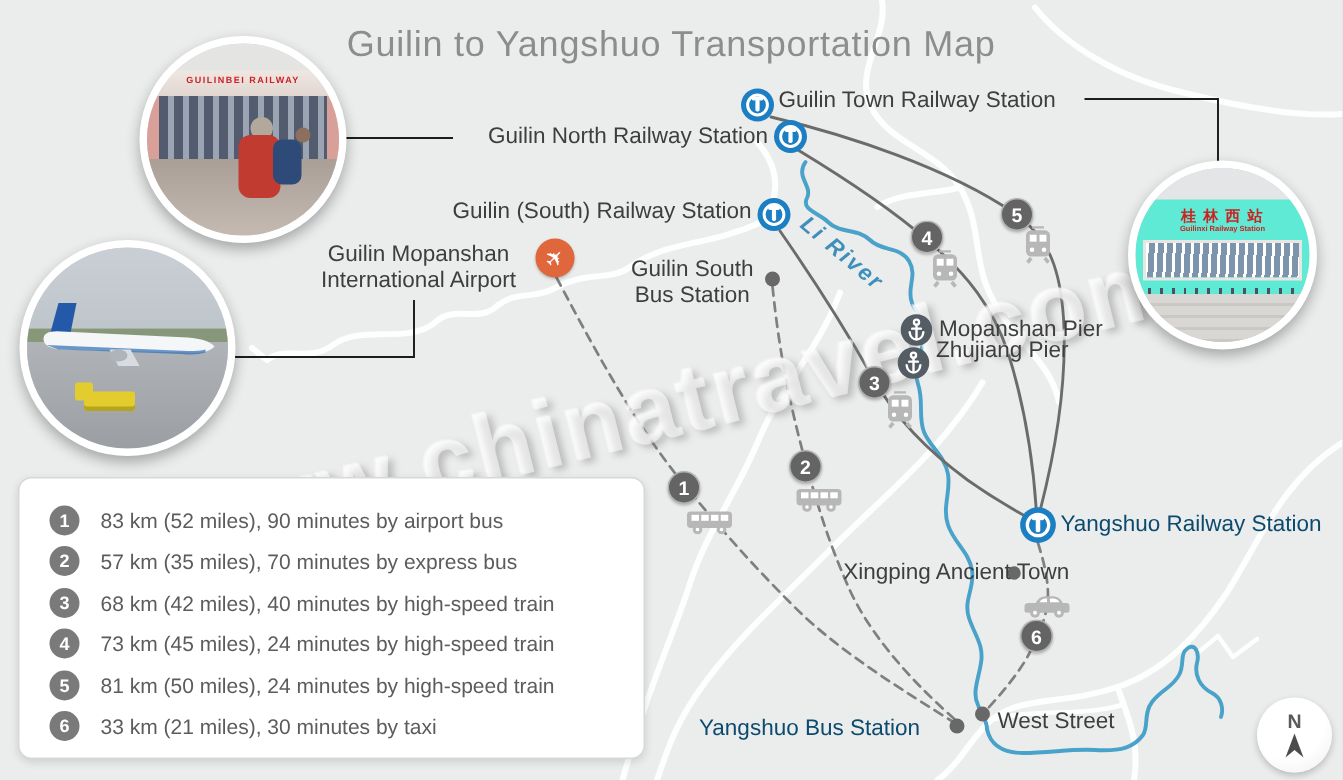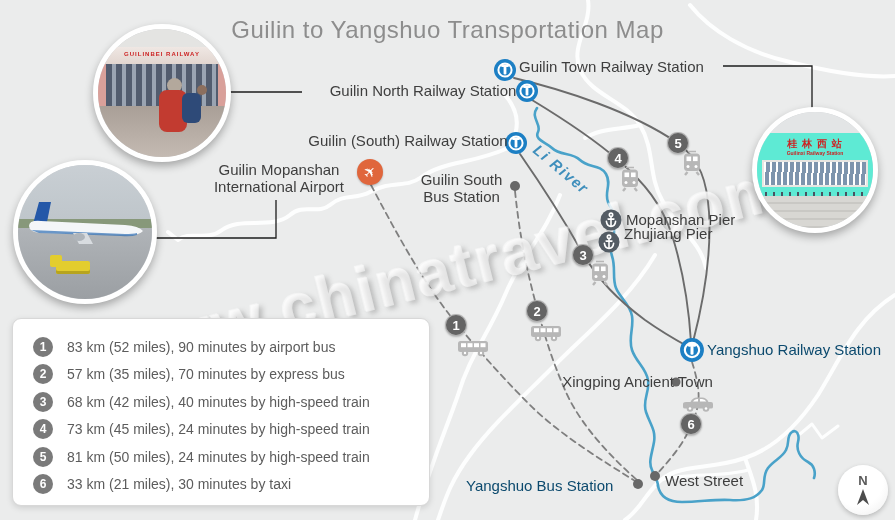--- a/index.html
+++ b/index.html
@@ -15,21 +15,21 @@
     text-shadow:3px 3px 5px rgba(130,130,130,0.45), -1px -1px 1px rgba(255,255,255,0.7);
     pointer-events:none;white-space:nowrap;}
 
   .title{position:absolute;left:0;top:16px;width:895px;text-align:center;z-index:3;
     font-size:24px;color:#8d8d8d;letter-spacing:0.5px;}
 
   
   .slabel{position:absolute;z-index:6;font-size:15px;color:#3e3e3e;line-height:1.12;}
   .slabel.bold{font-weight:normal;color:#0c4a6e;}
   .slabel.center{text-align:center;}
-  .slabel.right{text-align:center;margin-left:16px;}
+  .slabel.right{text-align:right;}
 
   .river-label{position:absolute;left:541px;top:141px;z-index:4;transform:rotate(40deg);
     transform-origin:left top;color:#3f8fbc;font-style:italic;font-weight:bold;
     font-size:15px;letter-spacing:1.5px;}
 
   
   .rmarker{position:absolute;z-index:7;width:22px;height:22px;border-radius:50%;
     background:#646464;color:#fff;font-weight:bold;font-size:13px;
     display:flex;align-items:center;justify-content:center;
     box-shadow:0 1px 2px rgba(0,0,0,0.25);border:1px solid rgba(255,255,255,0.5);

